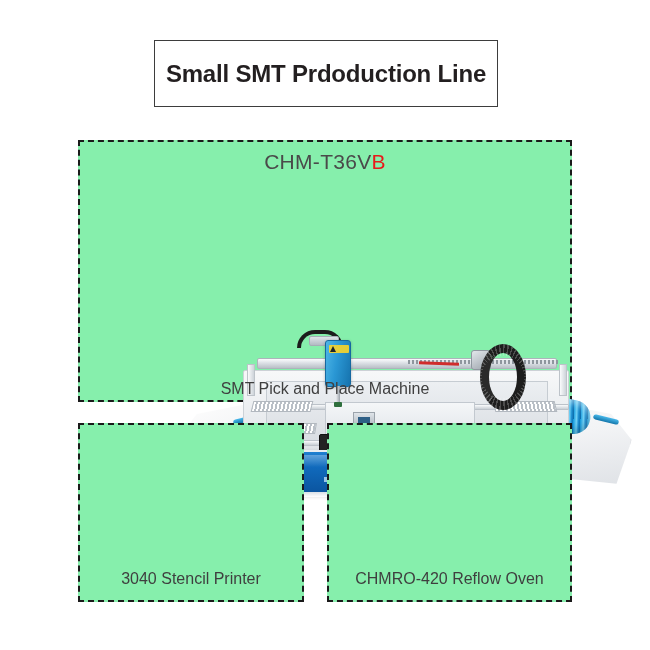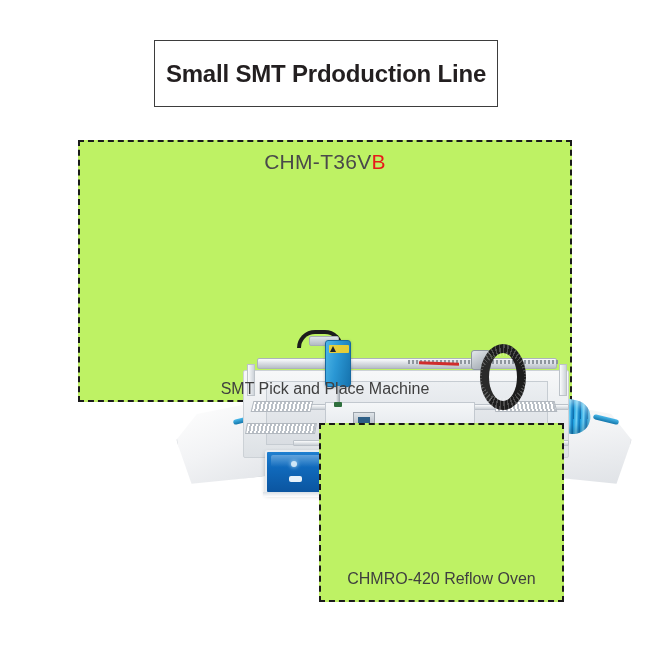--- a/index.html
+++ b/index.html
@@ -21,25 +21,25 @@
   }
   .title-text {
     font-size: 24px; font-weight: bold; color: #231f20;
     letter-spacing: -0.2px; white-space: nowrap;
   }
 
   
   .panel {
     position: absolute;
     border: 2px dashed #1a1a1a;
-    background: #bef264;
+    background: #86efac;
   }
   #panel-main   { left: 78px;  top: 140px; width: 494px; height: 262px; }
   #panel-sten   { left: 78px;  top: 423px; width: 226px; height: 179px; }
-  #panel-reflow { left: 319px; top: 423px; width: 245px; height: 179px; }
+  #panel-reflow { left: 327px; top: 423px; width: 245px; height: 179px; }
 
   .prod-code {
     position: absolute; left: 0; top: 8px; width: 100%;
     text-align: center; font-size: 21px; color: #4a4a4a;
     letter-spacing: 0.3px;
   }
   .prod-code .hl { color: #e8191a; }
 
   .caption {
     position: absolute; left: 0; width: 100%;
@@ -392,19 +392,23 @@
         <div class="estop-ring">
           <div class="estop-btn"></div>
         </div>
       </div>
       <div class="base-shadow"></div>
     </div>
 
     <div class="caption" id="cap-main">SMT Pick and Place Machine</div>
   </div>
 
+  <div class="panel" id="panel-sten">
+
+    <div class="caption" id="cap-sten">3040 Stencil Printer</div>
+  </div>
 
   <div class="panel" id="panel-reflow">
 
     <div class="caption" id="cap-reflow">CHMRO-420 Reflow Oven</div>
   </div>
 
 </div>
 
 </body></html>

